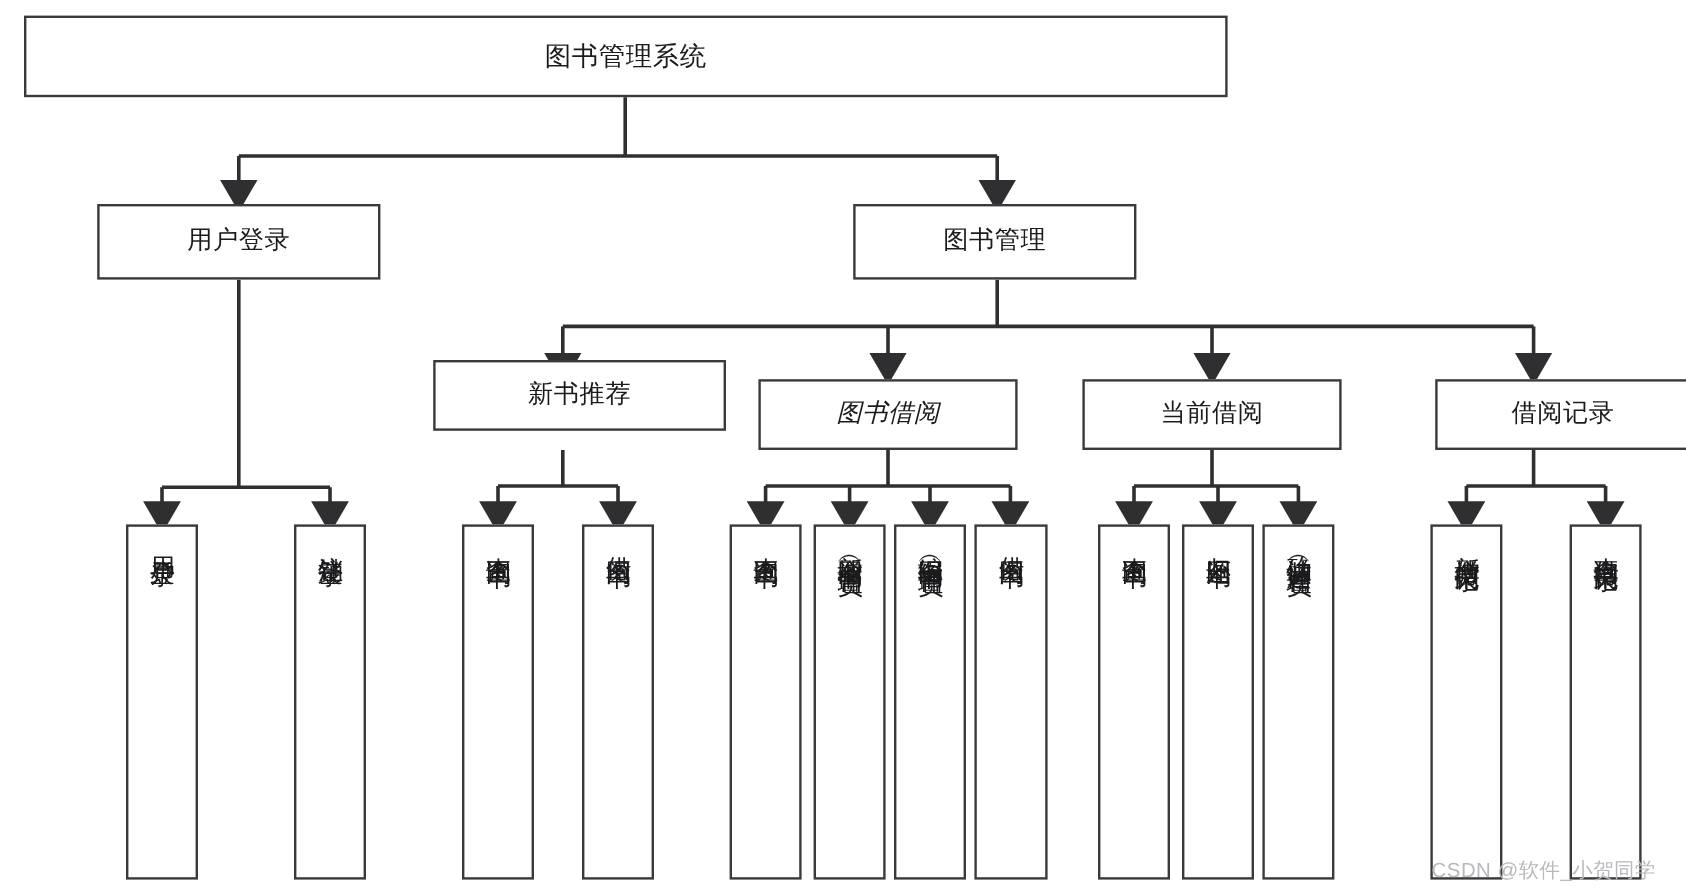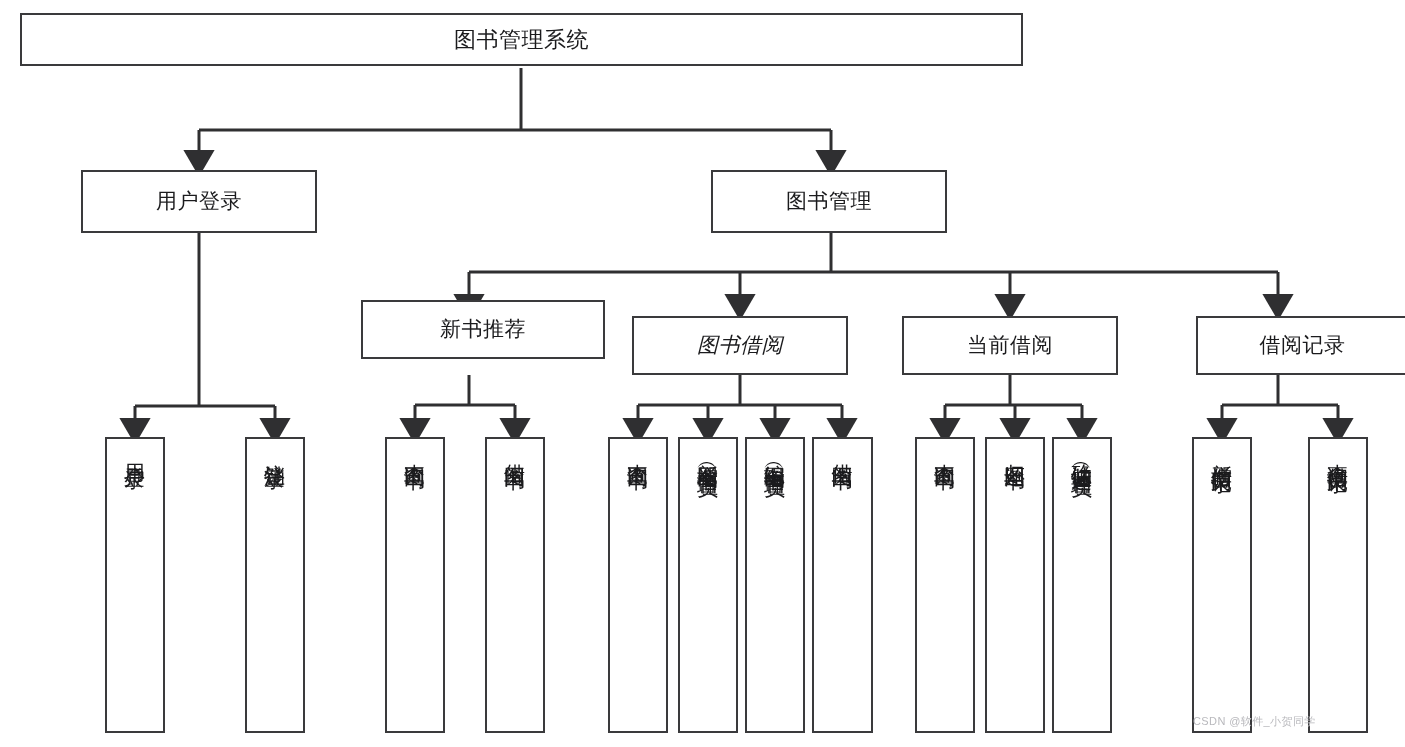--- a/index.html
+++ b/index.html
@@ -54,21 +54,21 @@
     text-orientation:upright;
     font-size:21px;
     letter-spacing:2px;
     line-height:1;
     margin:0 auto;
   }
   #watermark{
     position:absolute;
     left:1193px;
     top:714px;
-    font-size:11px;
+    font-size:17px;
     color:#b9b9bd;
     white-space:nowrap;
     z-index:3;
     letter-spacing:0.4px;
   }
 </style>
 </head>
 <body>
 
 <div id="stage">
@@ -116,21 +116,21 @@
       <path d="M 1015 405 L 1015 420" marker-end="url(#arrow)"></path>
       <path d="M 1082 405 L 1082 420" marker-end="url(#arrow)"></path>
 
       <path d="M 1278 375 L 1278 405"></path>
       <path d="M 1222 405 L 1338 405"></path>
       <path d="M 1222 405 L 1222 420" marker-end="url(#arrow)"></path>
       <path d="M 1338 405 L 1338 420" marker-end="url(#arrow)"></path>
     </g>
   </svg>
 
-  <div class="node h root" style="left:20px; top:13px; width:1003px; height:53px;">
+  <div class="node h root" style="left:20px; top:13px; width:1003px; height:68px;">
     <span class="cap">图书管理系统</span>
   </div>
 
   <div class="node h" style="left:81px; top:170px; width:236px; height:63px;">
     <span class="cap">用户登录</span>
   </div>
 
   <div class="node h" style="left:711px; top:170px; width:236px; height:63px;">
     <span class="cap">图书管理</span>
   </div>

